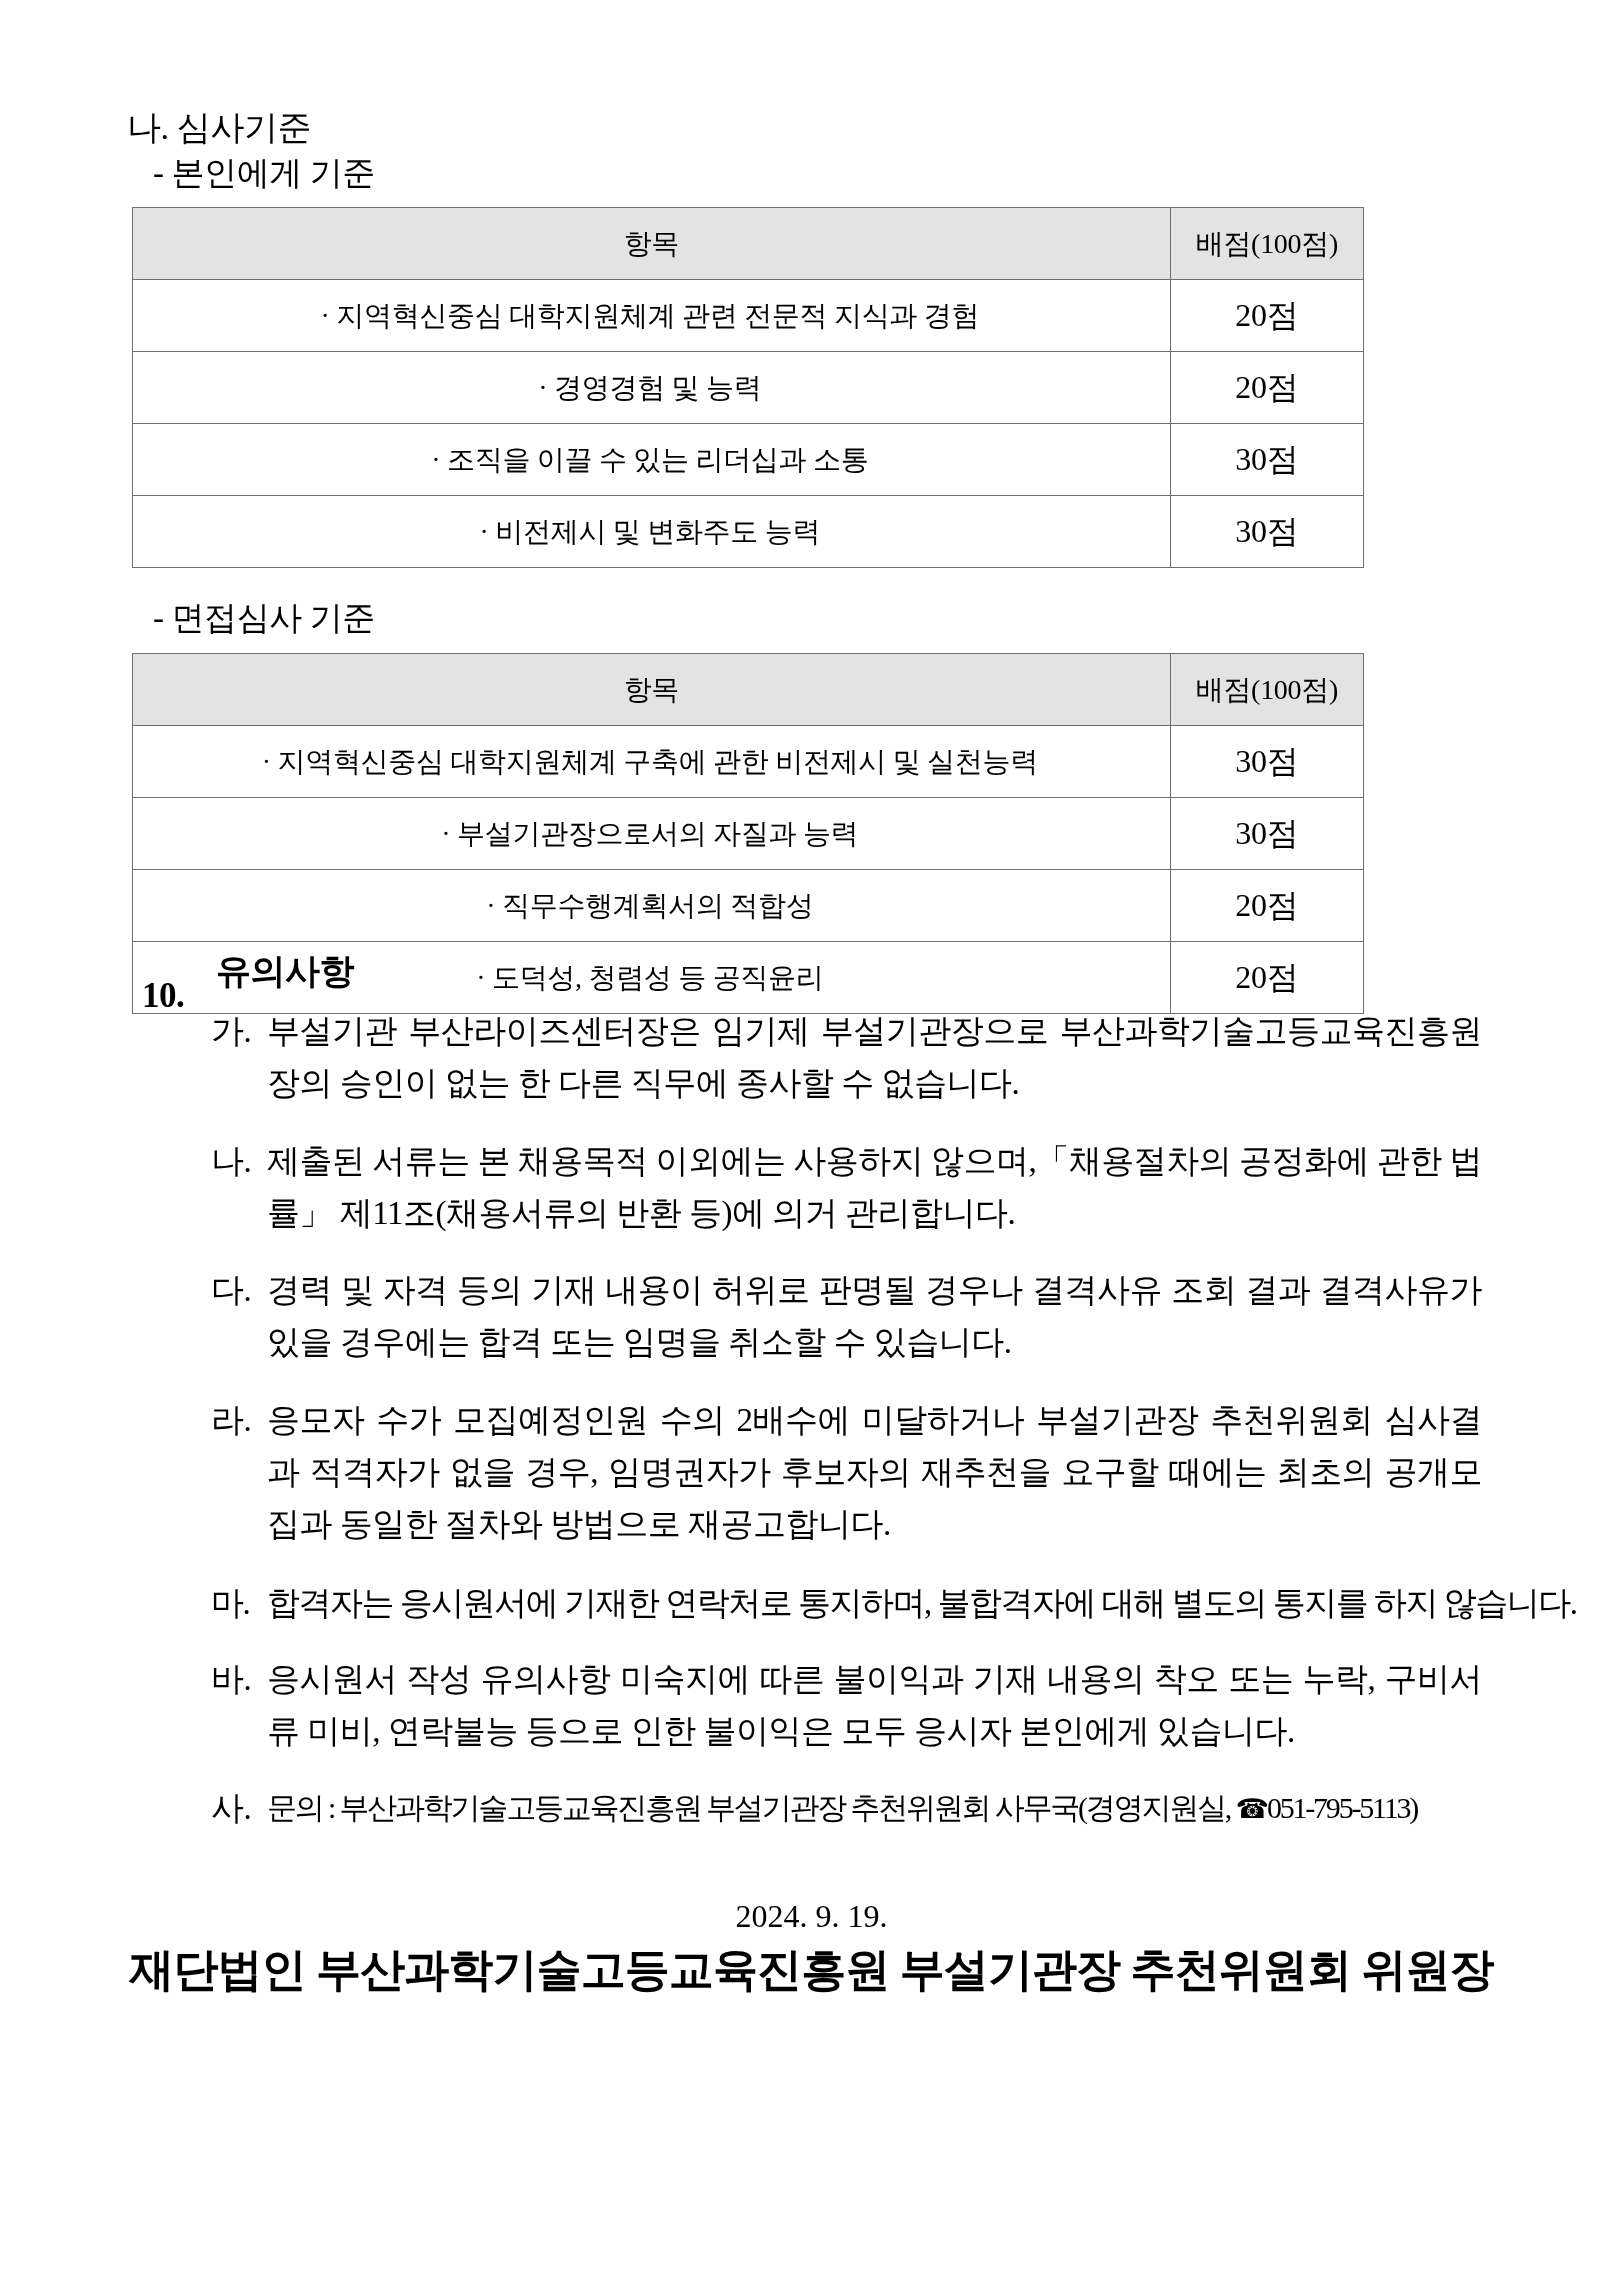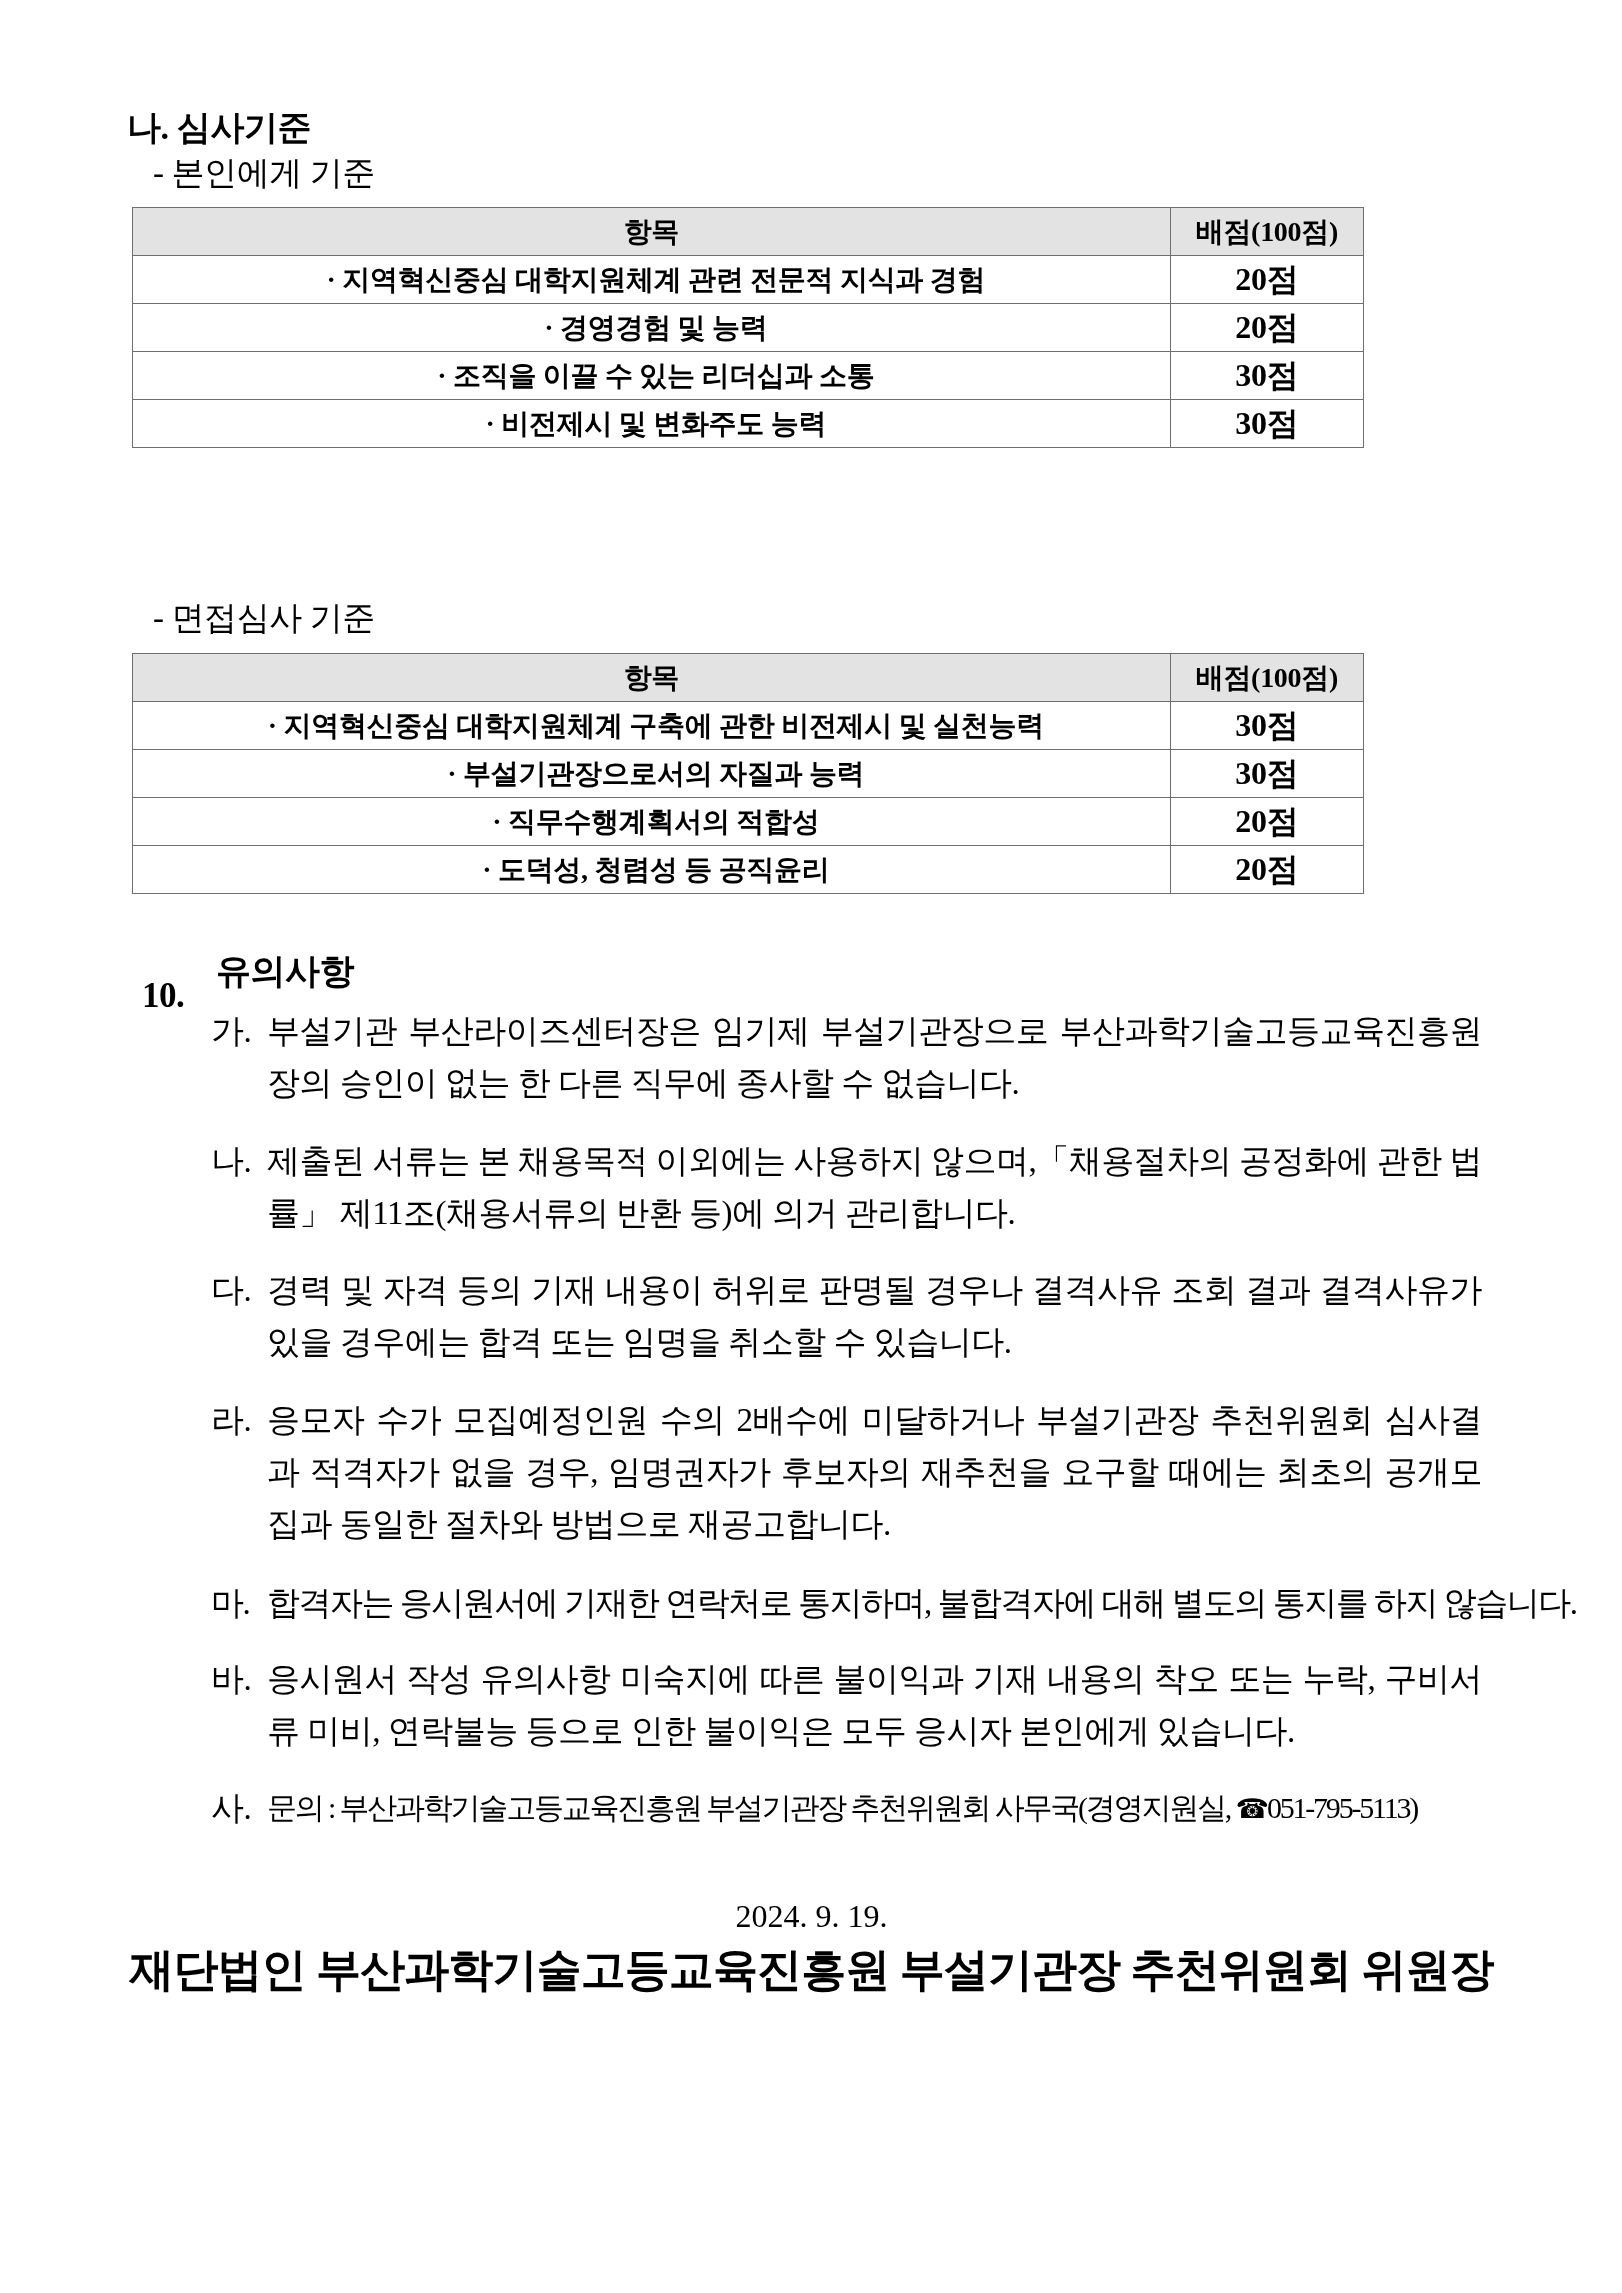--- a/index.html
+++ b/index.html
@@ -23,41 +23,40 @@
   }
 
   
   .blk { position: absolute; }
 
   .lvl2-head {
     font-size: 34px;
     line-height: 1.25;
     letter-spacing: -0.4px;
     white-space: nowrap;
-    font-weight: bold;
   }
   .lvl3-head {
     font-size: 33px;
     line-height: 1.25;
     letter-spacing: -0.4px;
     white-space: nowrap;
   }
 
   
   table.crit {
     position: absolute;
     border-collapse: collapse;
     table-layout: fixed;
     font-size: 27px;
   }
   table.crit th,
   table.crit td {
     border: 0.9px solid #6e6e6e;
-    padding: 0;
-    font-weight: bold;
+    padding: 12px;
+    font-weight: normal;
     letter-spacing: -0.3px;
   }
   table.crit thead th {
     background: #e3e3e3;
     text-align: center;
     height: 47px;
     font-size: 28px;
   }
   table.crit tbody td {
     height: 47px;

